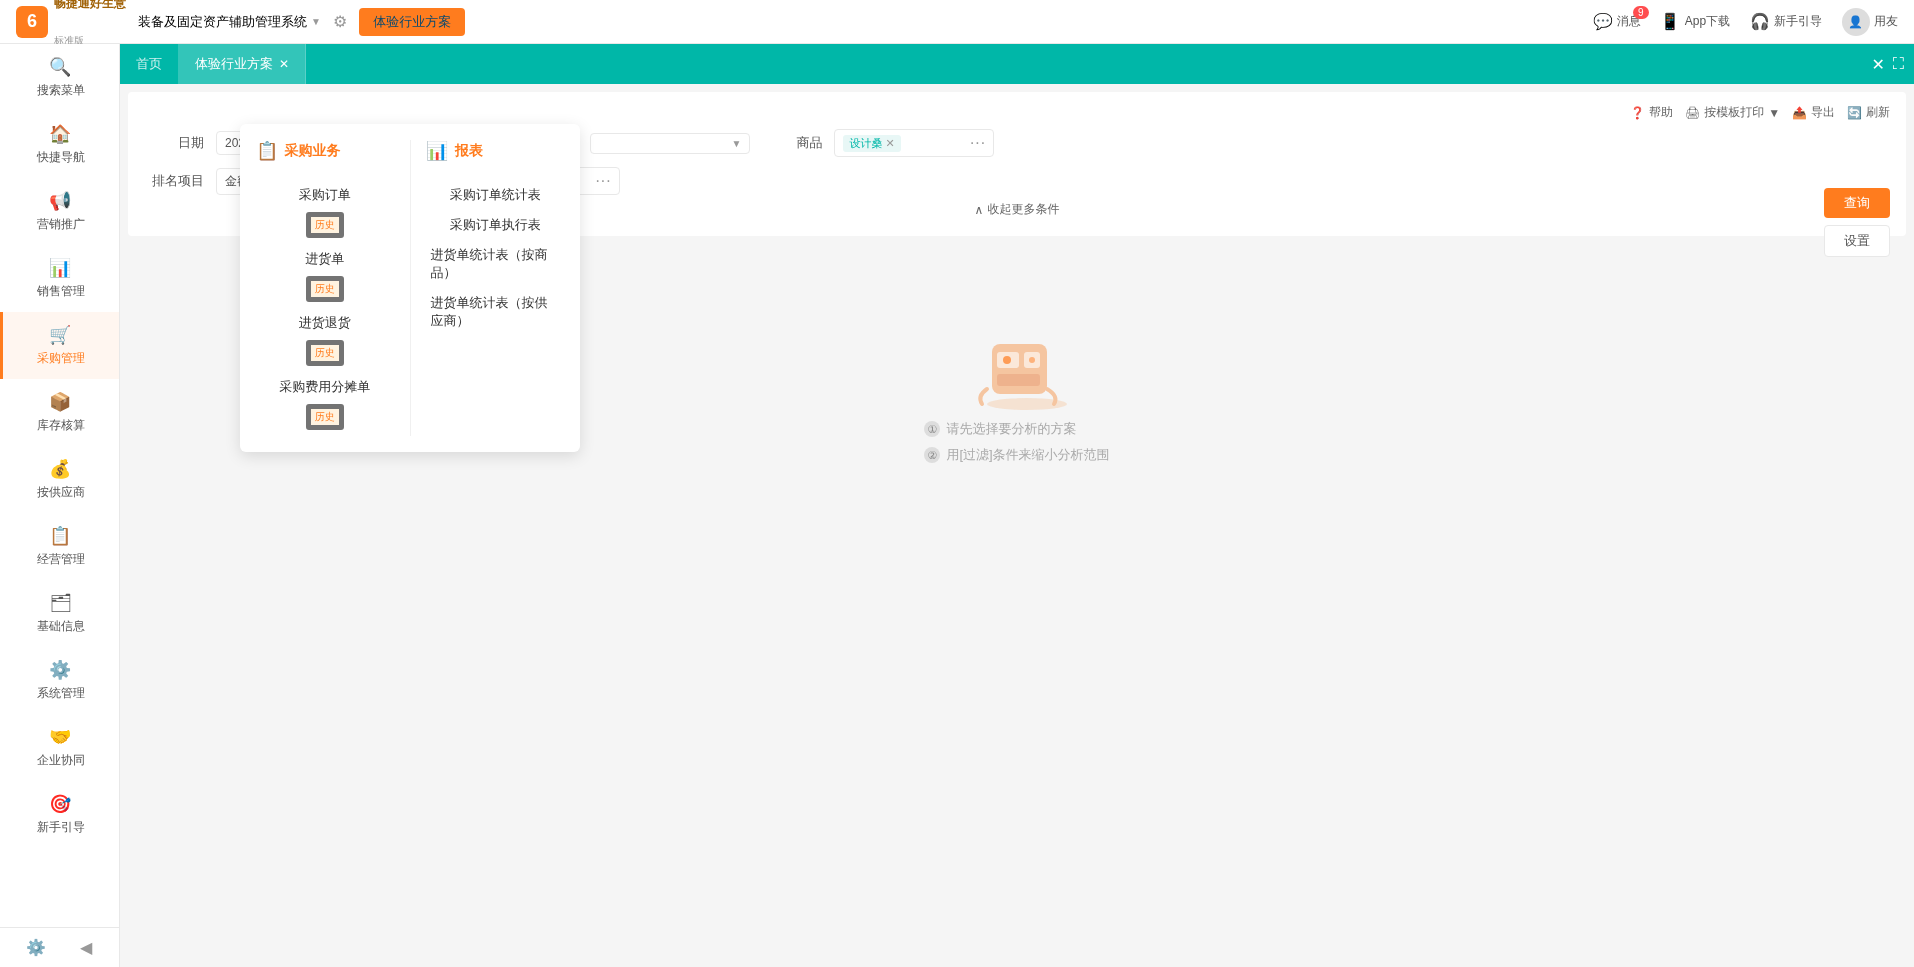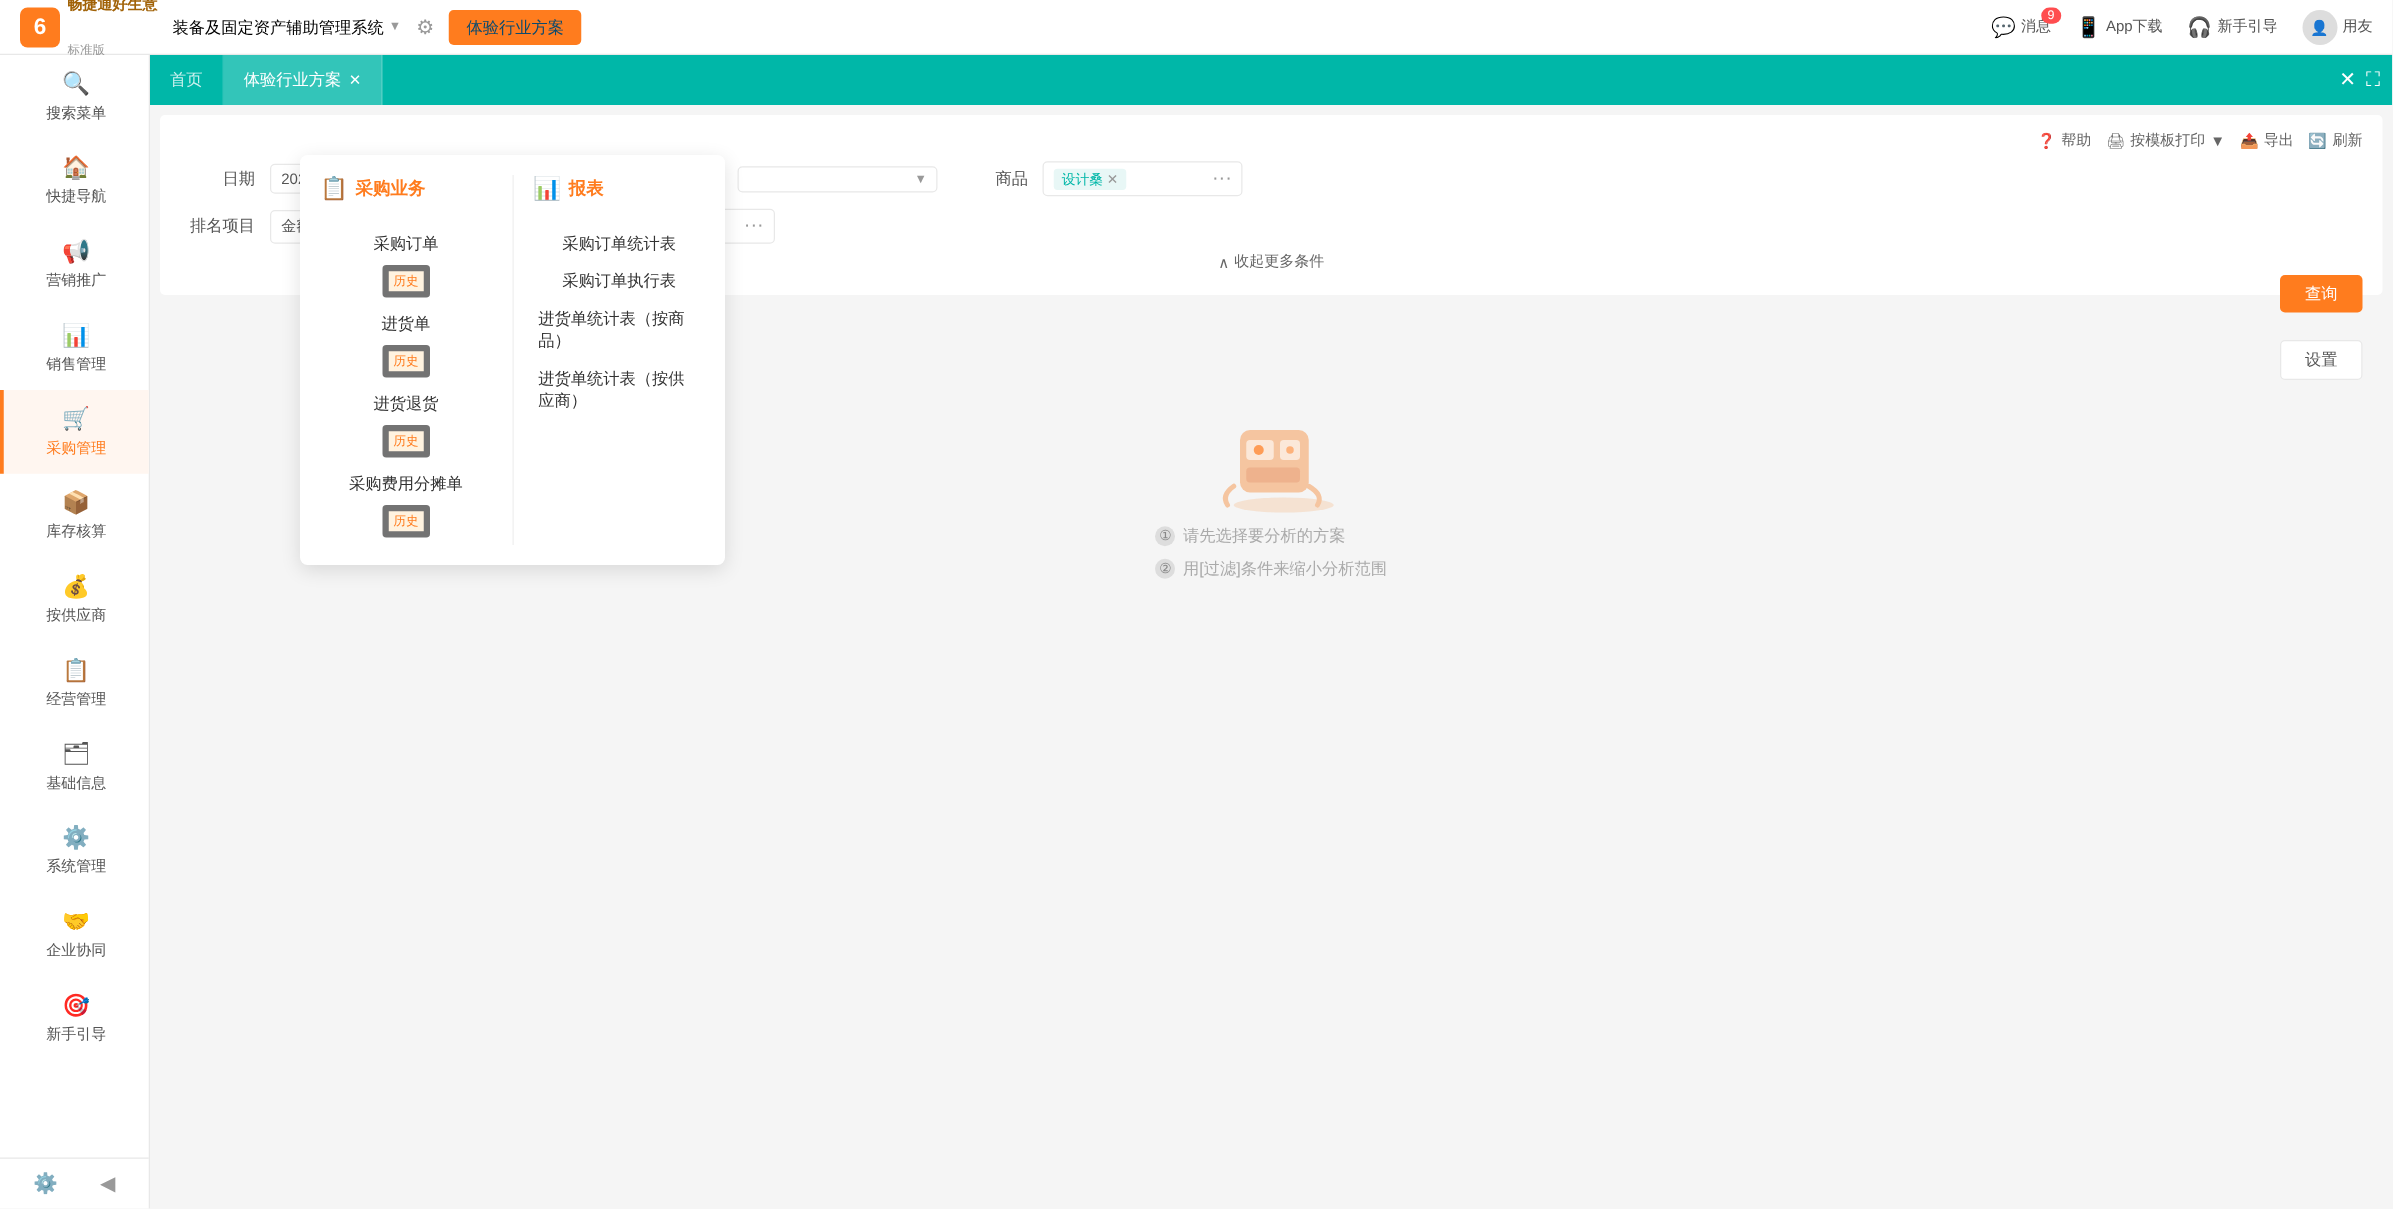--- a/index.html
+++ b/index.html
@@ -374,21 +374,21 @@
 
           </div>
 
           <div class="collapse-row">
             <div class="collapse-btn">
               <span>∧</span>
               <span>收起更多条件</span>
             </div>
           </div>
 
-          <div style="position: absolute; right: 24px; top: 136px; display: flex; flex-direction: column; gap: 22px;">
+          <div style="position: absolute; right: 24px; top: 104px; display: flex; flex-direction: column; gap: 7px;">
             <button class="btn-query">查询</button>
             <button class="btn-setting">设置</button>
           </div>
         </div>
 
         <div class="empty-state">
           <div class="empty-icon">
             <svg width="120" height="90" viewBox="0 0 120 90" xmlns="http://www.w3.org/2000/svg">
               <ellipse cx="60" cy="80" rx="40" ry="6" fill="#f5d0b0" opacity="0.5"></ellipse>
               <rect x="25" y="20" width="55" height="50" rx="8" fill="#f5c5a0"></rect>

